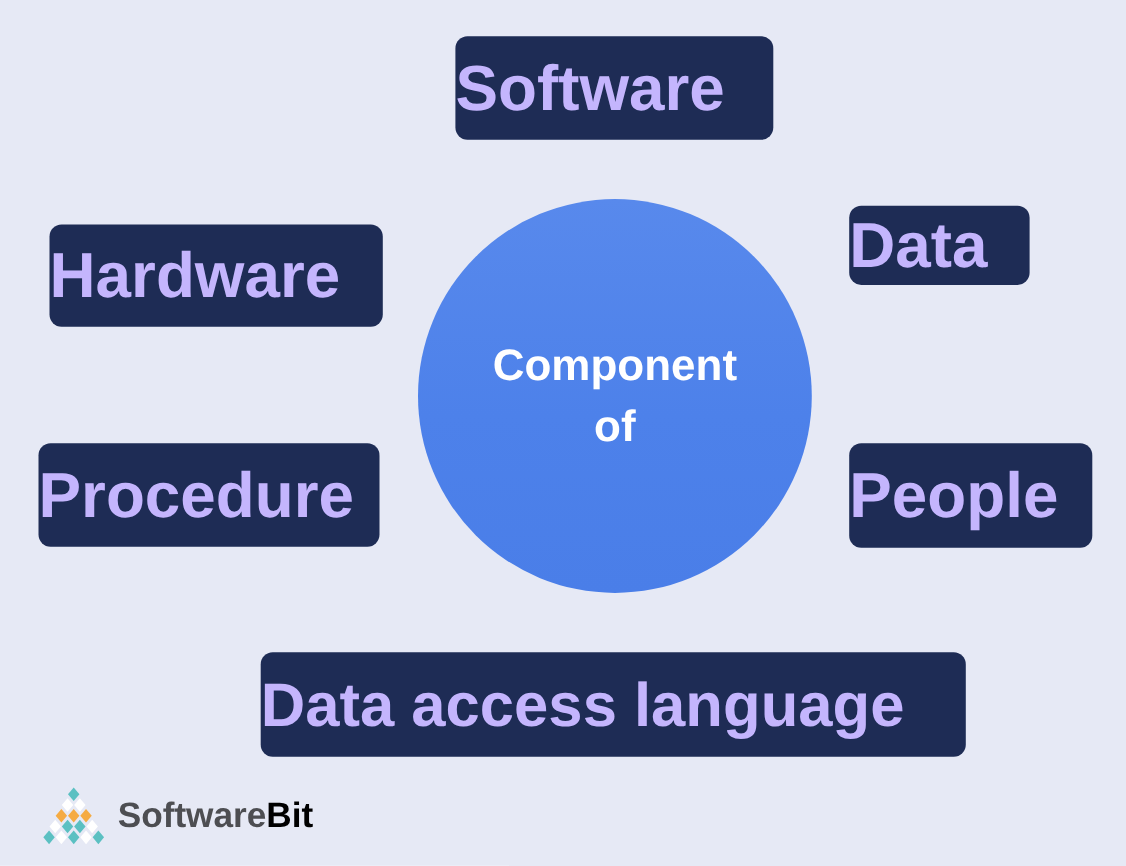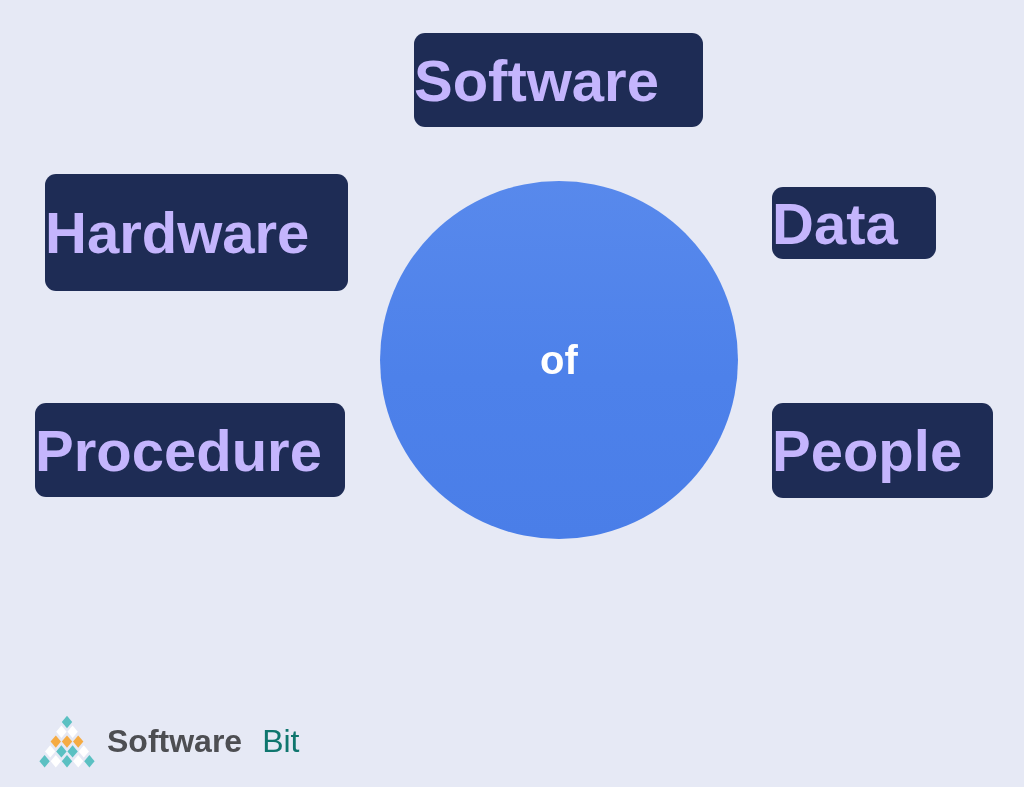--- a/index.html
+++ b/index.html
@@ -15,21 +15,21 @@
     background:#1e2c55;
     border-radius:11px;
     color:#c4b5fd;
     font-weight:bold;
     display:flex;align-items:center;justify-content:flex-start;
     font-size:58px;
     letter-spacing:0px;
     white-space:nowrap;
   }
   .n-software {left:414px; top:33px;  width:289px; height:94px;}
-  .n-hardware {left:45px;  top:174px; width:303px; height:117px;}
+  .n-hardware {left:45px;  top:204px; width:303px; height:93px;}
   .n-data     {left:772px; top:187px; width:164px; height:72px;}
   .n-procedure{left:35px;  top:403px; width:310px; height:94px;}
   .n-people   {left:772px; top:403px; width:221px; height:95px;}
   .n-dal      {left:237px; top:593px; width:641px; height:95px; font-size:56px;}
   .center-circle{
     position:absolute;
     left:380px; top:181px;
     width:358px; height:358px;
     border-radius:50%;
     background:linear-gradient(180deg,#5889ec 0%,#4d81ea 55%,#4a7ee8 100%);
@@ -46,21 +46,21 @@
     display:flex;align-items:center;
   }
   .logo svg{display:block;}
   .brand{
     margin-left:11px;
     font-size:32px;
     line-height:54px;
     white-space:nowrap;
   }
   .brand .b1{color:#4d4e52;font-weight:bold;}
-  .brand .b2{color:#0f766e;font-weight:normal;margin-left:20px;}
+  .brand .b2{color:#000000;font-weight:bold;}
 </style>
 </head>
 <body>
 
 <div class="canvas">
 
   <div class="node n-software">
     <span>Software</span>
   </div>
 
@@ -73,22 +73,26 @@
   </div>
 
   <div class="node n-procedure">
     <span>Procedure</span>
   </div>
 
   <div class="node n-people">
     <span>People</span>
   </div>
 
+  <div class="node n-dal">
+    <span>Data access language</span>
+  </div>
 
   <div class="center-circle">
+    <div>Component</div>
     <div>of</div>
   </div>
 
   <div class="logo">
     <svg width="58" height="53" viewBox="0 0 58 53">
 
       <polygon points="29,0.8 34.2,7 29,13.2 23.8,7" fill="#5bc0c2"></polygon>
 
       <polygon points="23.4,10.6 28.6,16.8 23.4,23 18.2,16.8" fill="#ffffff"></polygon>
       <polygon points="34.6,10.6 39.8,16.8 34.6,23 29.4,16.8" fill="#ffffff"></polygon>

